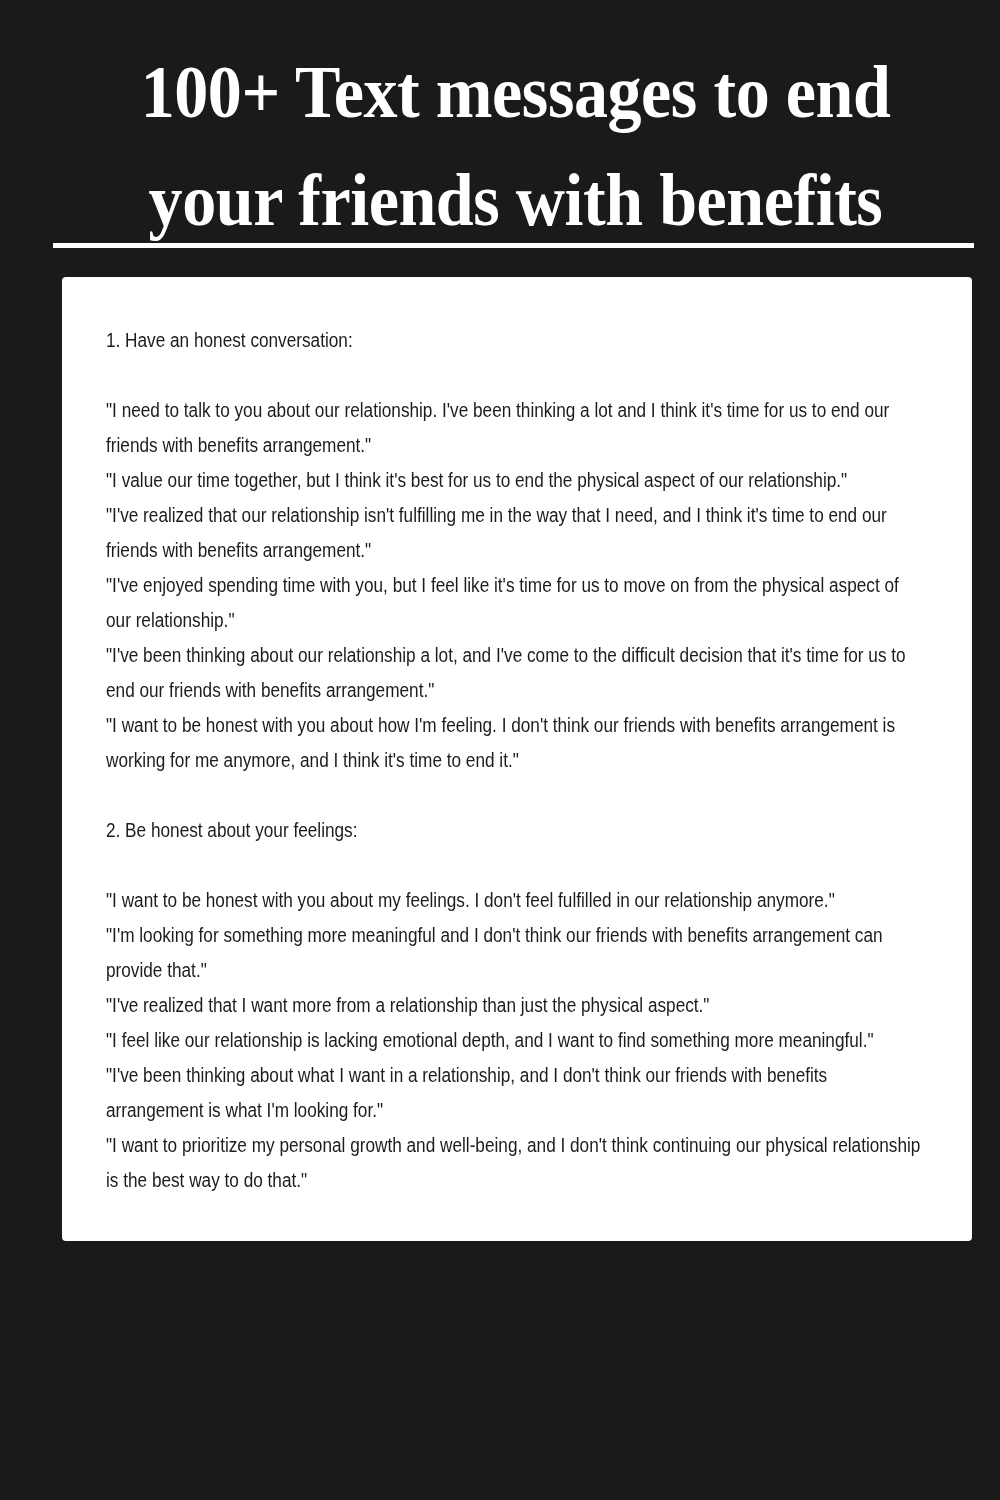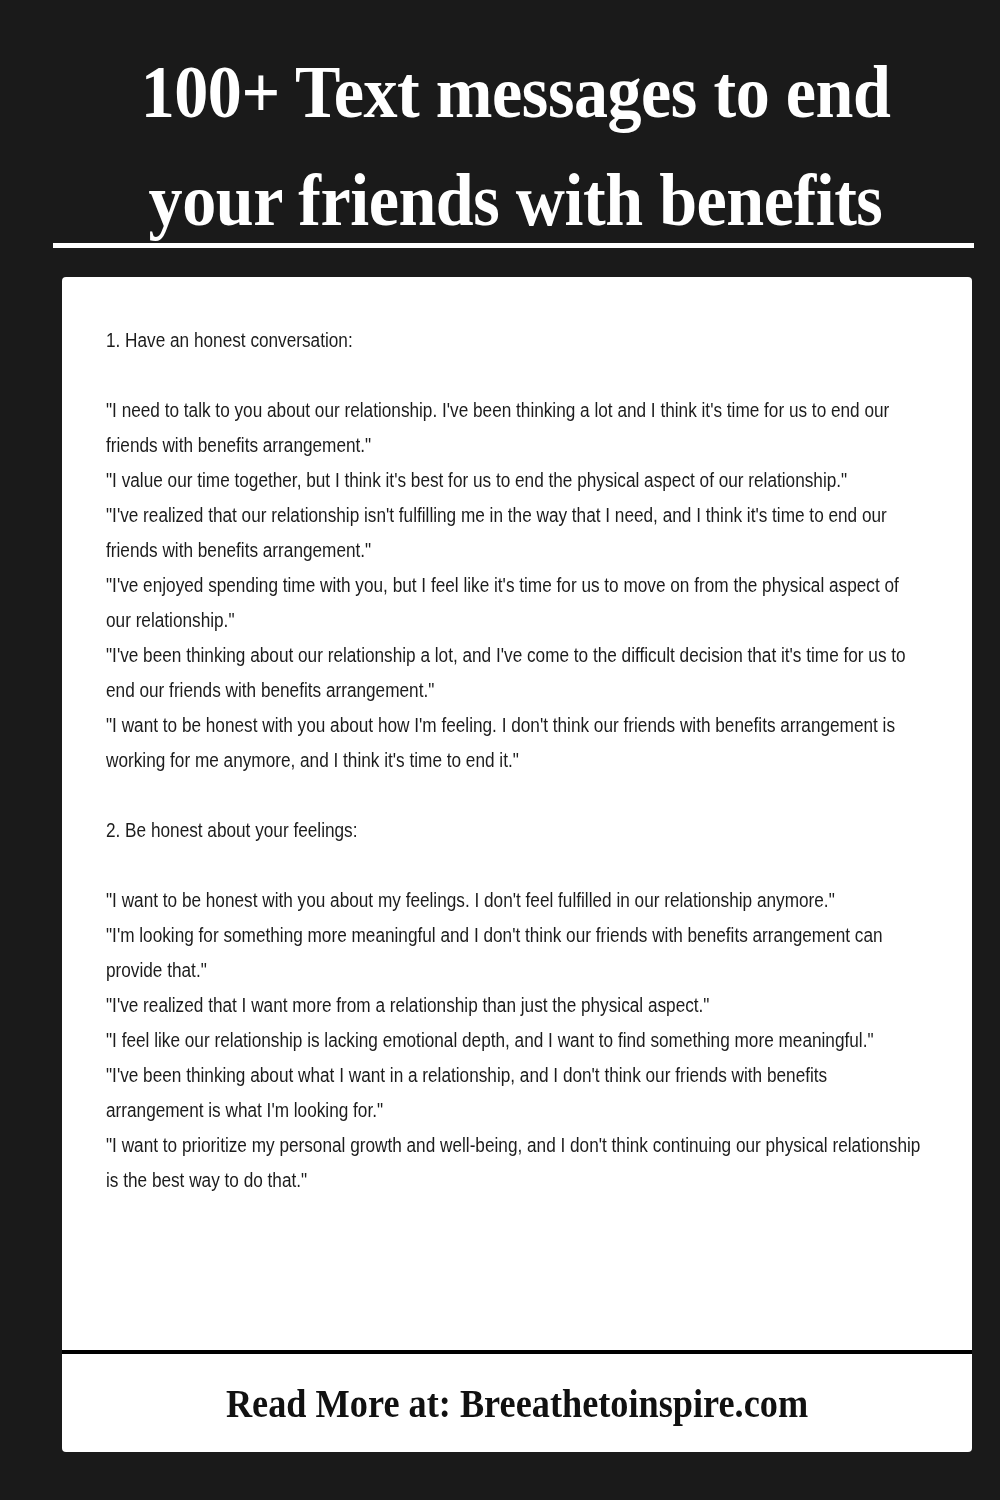--- a/index.html
+++ b/index.html
@@ -50,21 +50,21 @@
     height: 5px;
     background: #ffffff;
   }
 
   
   .card {
     position: absolute;
     left: 45px;
     top: 277px;
     width: 910px;
-    height: 1175px;
+    height: 964px;
     background: #ffffff;
     border-radius: 4px;
     box-sizing: border-box;
     overflow: hidden;
   }
 
   .card-body {
     position: absolute;
     left: 44px;
     top: 46px;

